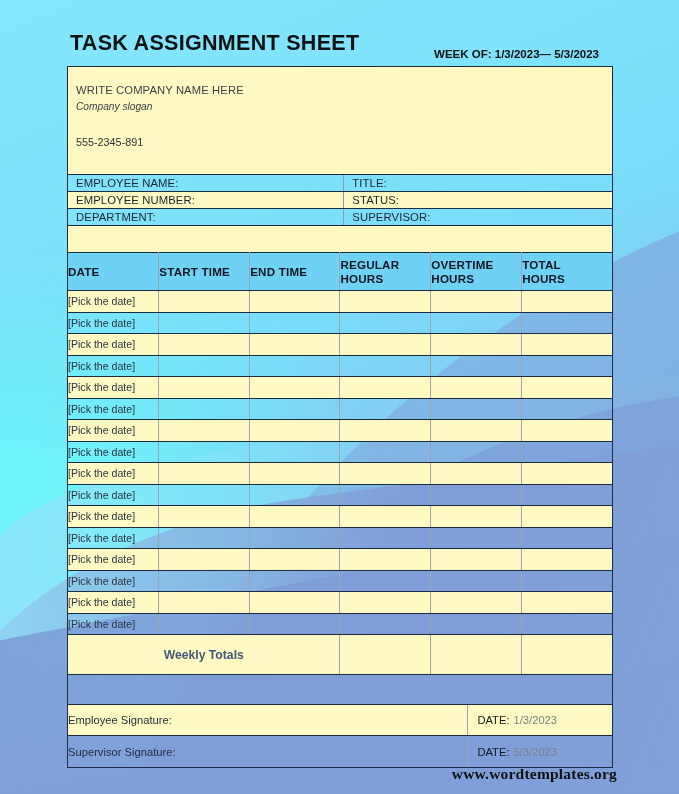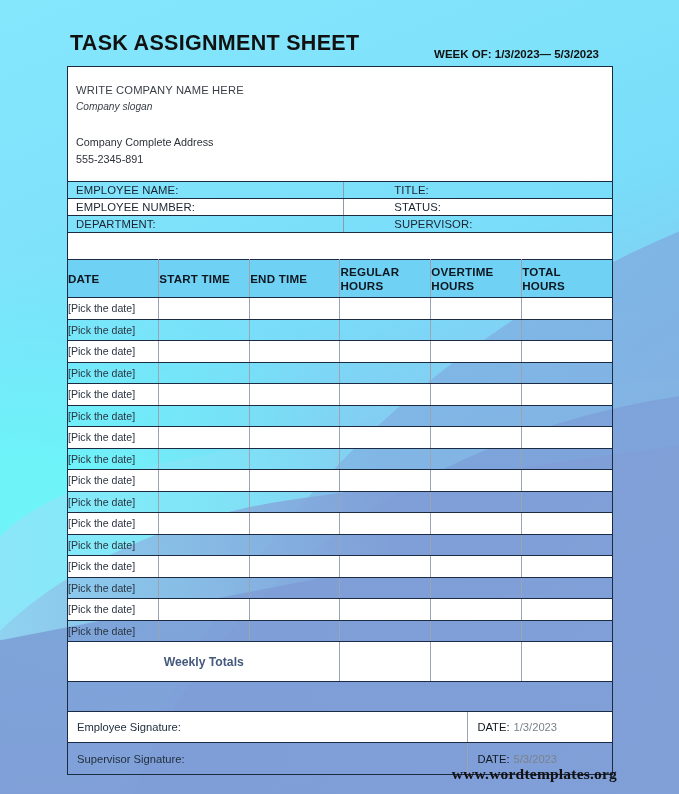--- a/index.html
+++ b/index.html
@@ -120,21 +120,21 @@
   
   #sheet {
     position: absolute;
     left: 67px;
     top: 66px;
     width: 546px;
     border: 1.4px solid #1c2b44;
     border-collapse: collapse;
   }
 
-  .gray { background: #ffffff; }
+  .gray { background: #fef9c3; }
   .clear { background: transparent; }
 
   .blk {
     border-bottom: 1.4px solid #1c2b44;
   }
 
   
   #company-block {
     padding: 15px 0 14px 8px;
     min-height: 108px;
@@ -156,21 +156,20 @@
     font-size: 10.8px;
     color: #2e3238;
     line-height: 16.5px;
   }
 
   
   .info-row {
     display: flex;
     height: 17px;
     align-items: center;
-    gap: 42px;
   }
   .info-left {
     width: 50.8%;
     padding-left: 8px;
     border-right: 1px solid #8f9aa8;
     height: 100%;
     display: flex;
     align-items: center;
   }
   .info-right {
@@ -249,21 +248,20 @@
     display: flex;
     height: 31px;
     align-items: center;
   }
   .sig-row.first { border-bottom: 1.4px solid #1c2b44; }
   .sig-left {
     width: 73.6%;
     height: 100%;
     display: flex;
     align-items: center;
-    padding-left: 9px;
     border-right: 1px solid #9aa4b2;
   }
   .sig-right {
     flex: 1;
     height: 100%;
     display: flex;
     align-items: center;
     padding-left: 9px;
   }
   .sig-label {
@@ -308,21 +306,20 @@
 
   <div id="doc-title">TASK ASSIGNMENT SHEET</div>
   <div id="week-of">WEEK OF: 1/3/2023— 5/3/2023</div>
 
   <div id="sheet">
 
     <div id="company-block" class="gray blk">
       <div class="c-name">WRITE COMPANY NAME HERE</div>
       <div class="c-slogan">Company slogan</div>
       <div class="c-gap"></div>
-      <div class="c-addr">Company Complete Address</div>
       <div class="c-addr">555-2345-891</div>
     </div>
 
     <div class="info-row clear blk">
       <div class="info-left">
         <span class="info-label">EMPLOYEE NAME:</span>
       </div>
       <div class="info-right">
         <span class="info-label">TITLE:</span>
       </div>

